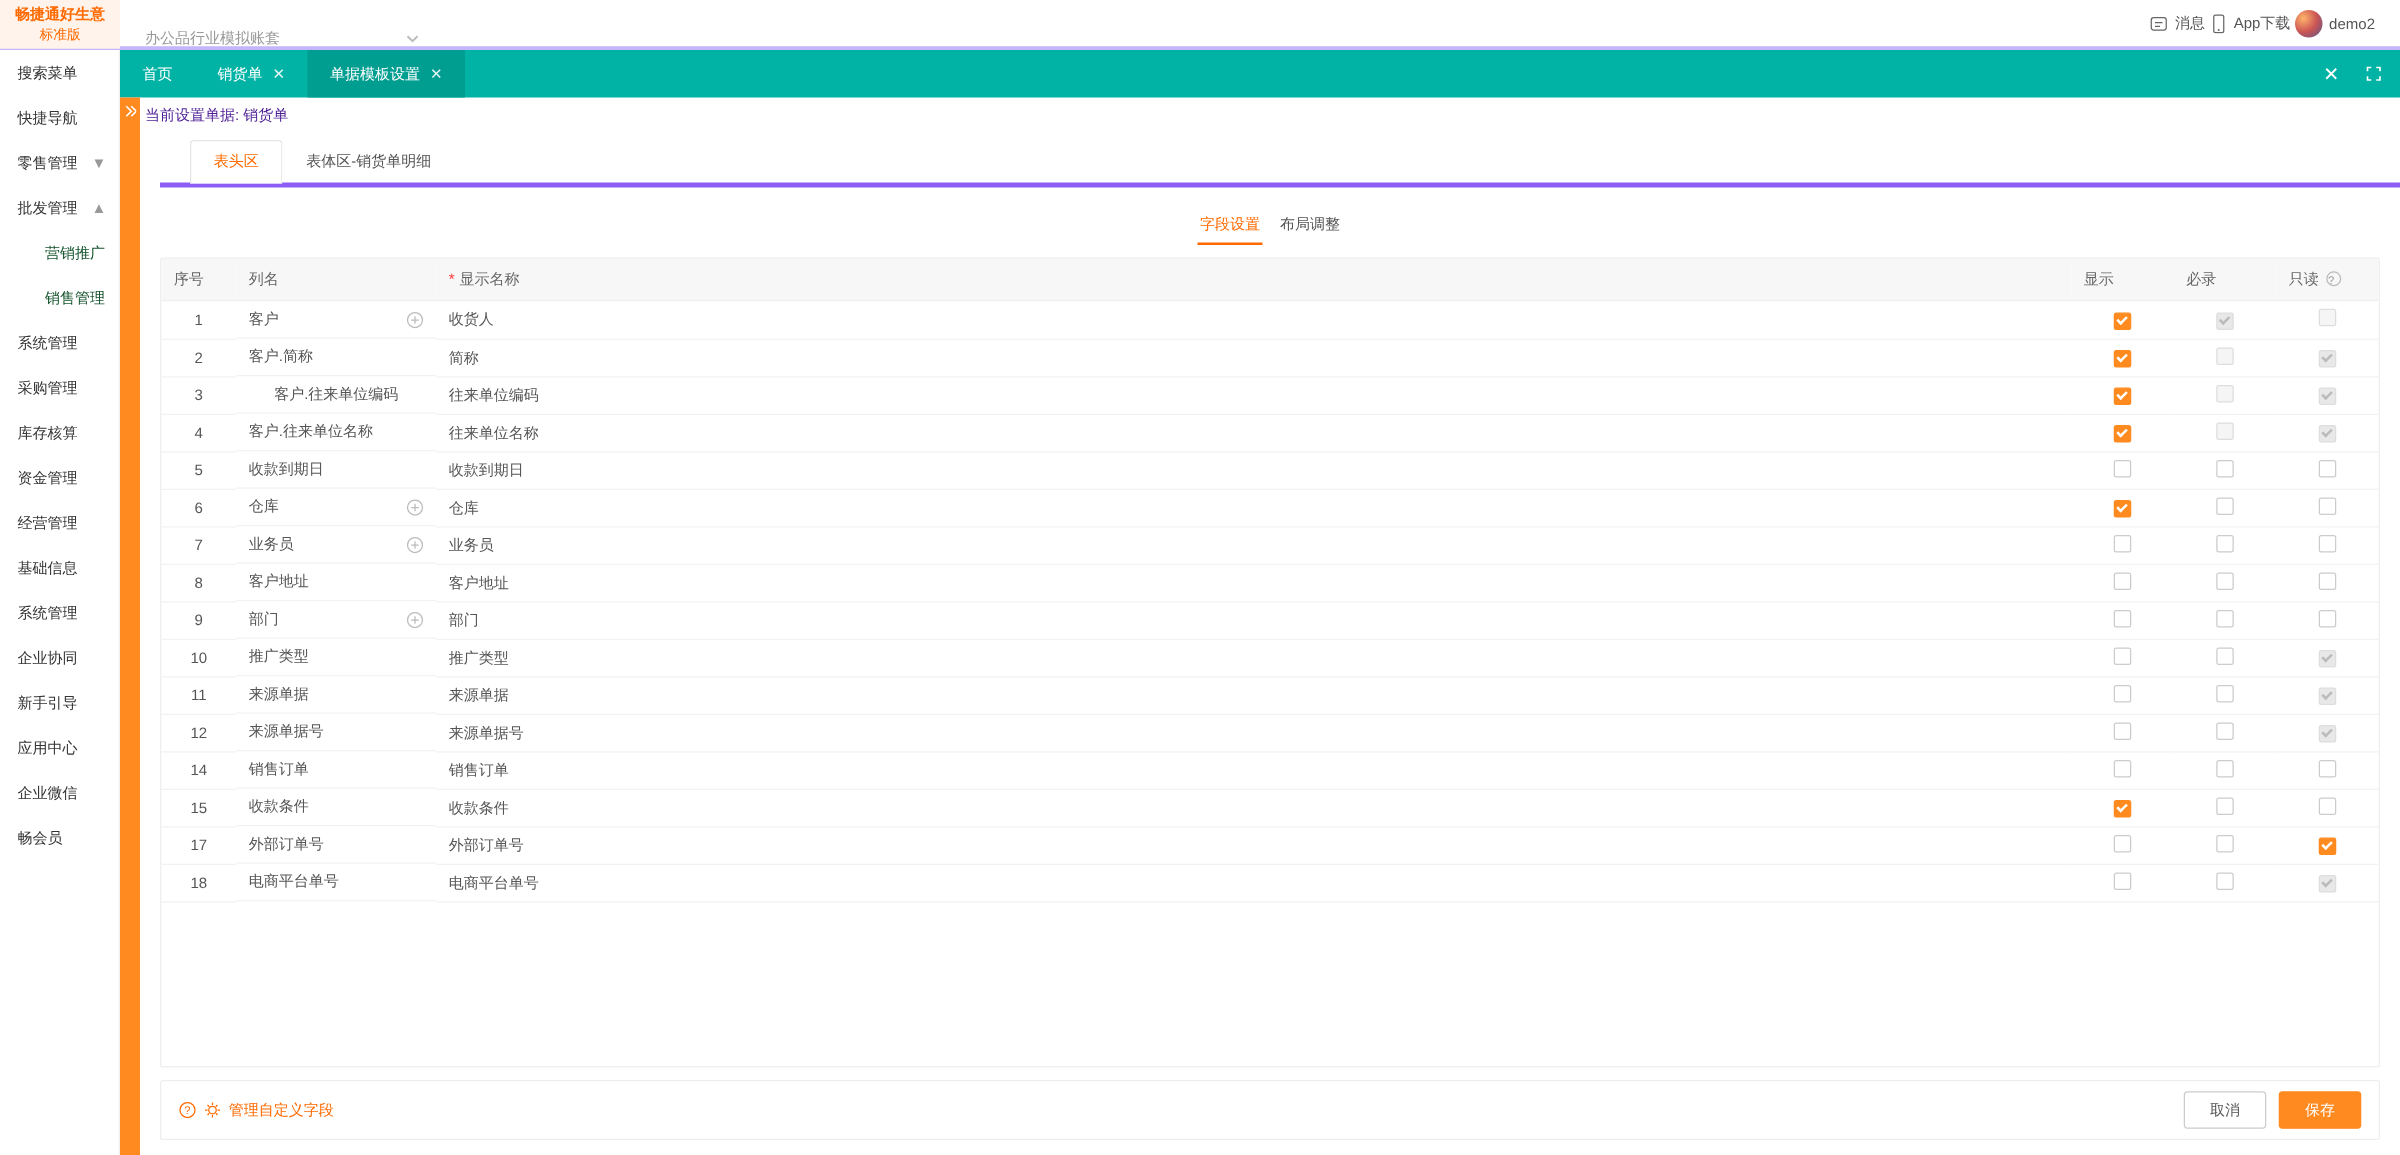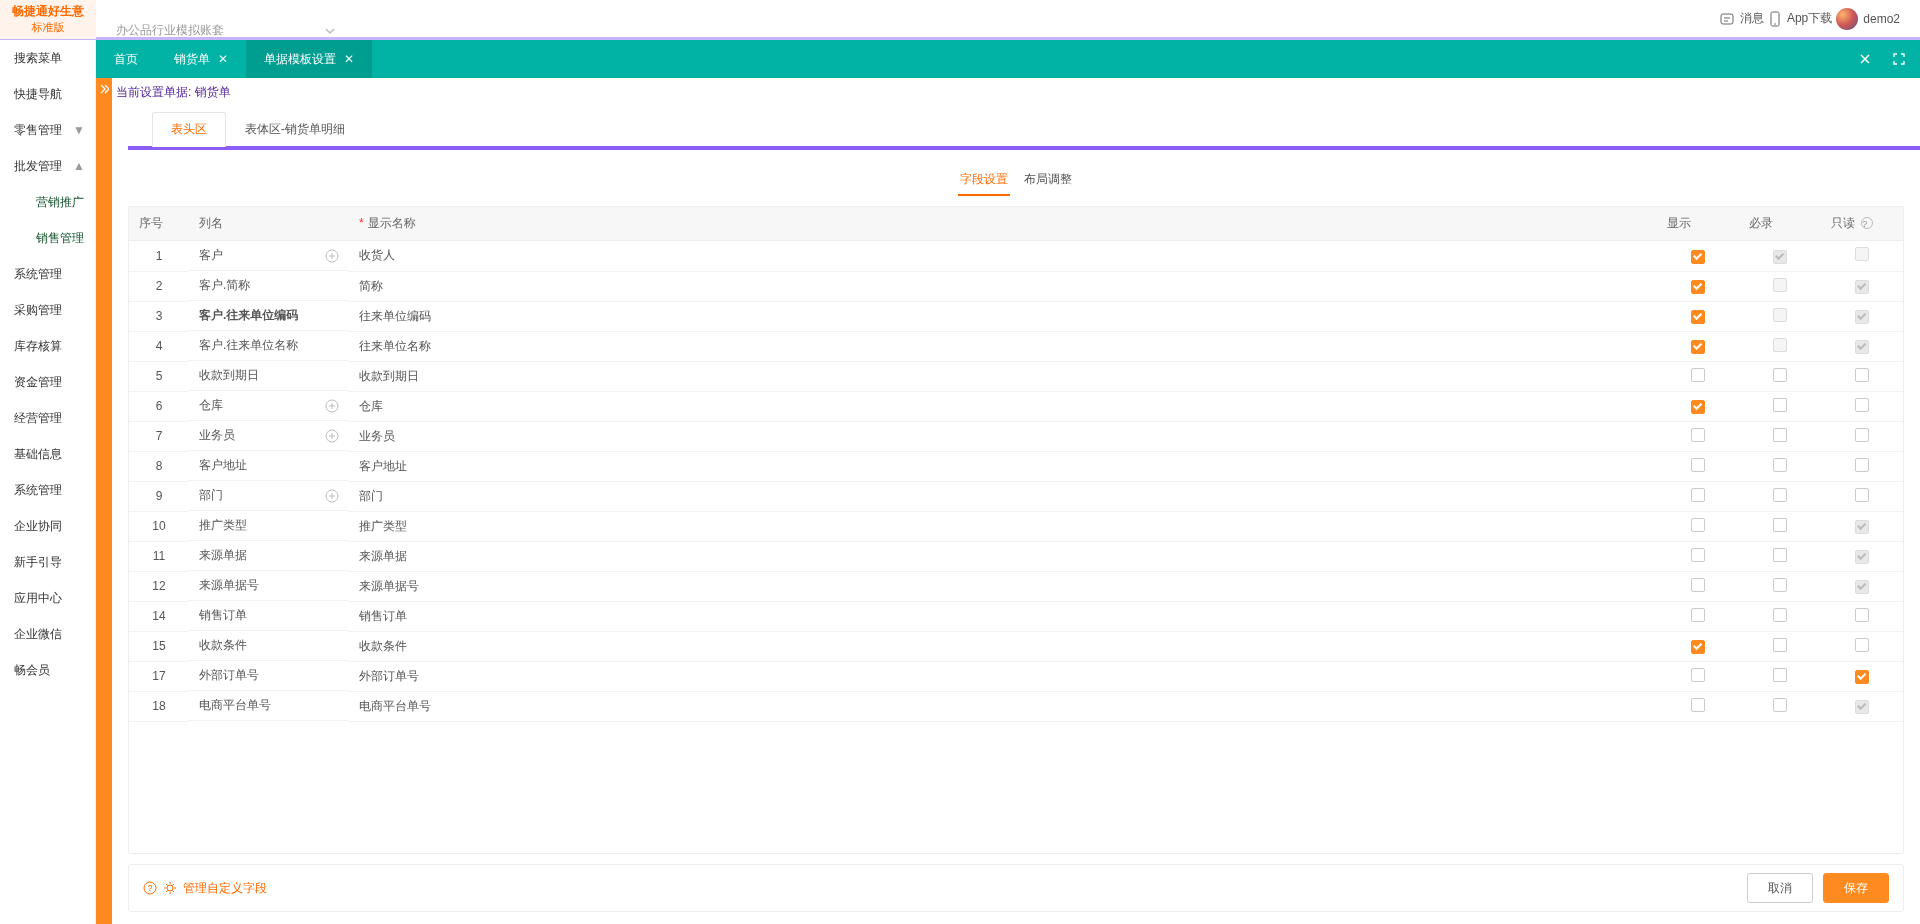--- a/index.html
+++ b/index.html
@@ -466,21 +466,21 @@
                     <td class="col-name" style="display: flex; justify-content: space-between; align-items: center;">
                       <span>客户.简称</span>
                     </td>
                     <td>简称</td>
                     <td class="col-chk"><span class="cb checked"></span></td>
                     <td class="col-chk"><span class="cb disabled"></span></td>
                     <td class="col-chk"><span class="cb checked disabled"></span></td>
                   </tr>
                   <tr>
                     <td class="col-seq">3</td>
-                    <td class="col-name" style="display: flex; justify-content: flex-start; align-items: center; font-weight: bold;">
+                    <td class="col-name" style="display: flex; justify-content: center; align-items: center;">
                       <span>客户.往来单位编码</span>
                     </td>
                     <td>往来单位编码</td>
                     <td class="col-chk"><span class="cb checked"></span></td>
                     <td class="col-chk"><span class="cb disabled"></span></td>
                     <td class="col-chk"><span class="cb checked disabled"></span></td>
                   </tr>
                   <tr>
                     <td class="col-seq">4</td>
                     <td class="col-name" style="display: flex; justify-content: space-between; align-items: center;">

